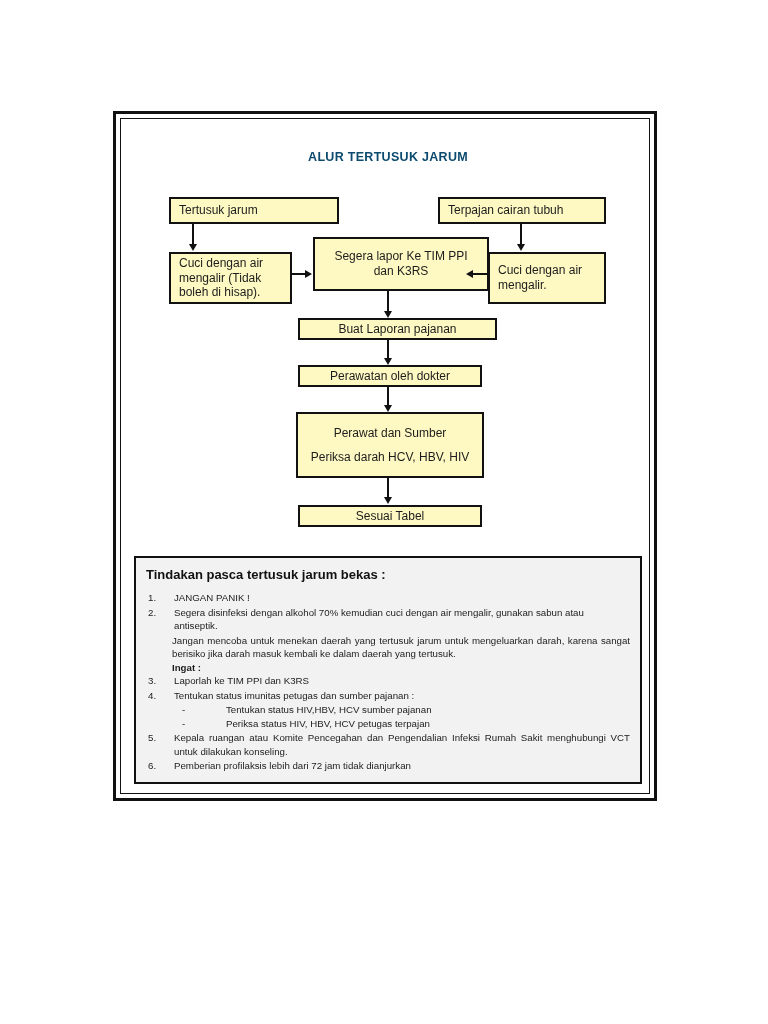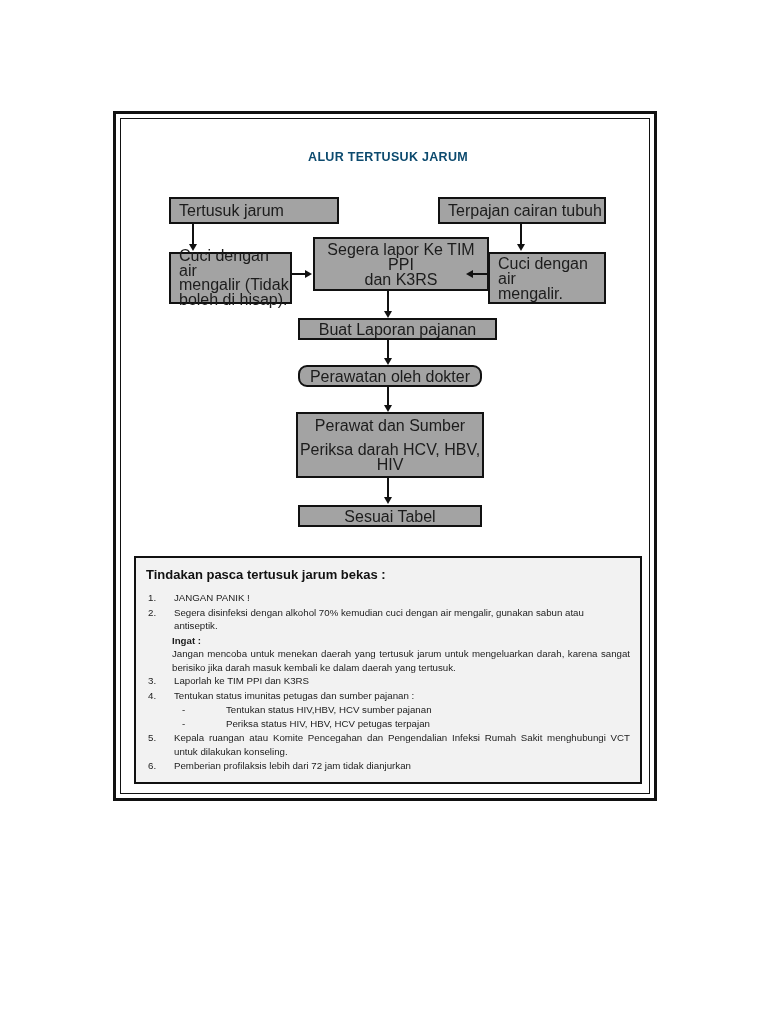--- a/index.html
+++ b/index.html
@@ -43,22 +43,22 @@
     left: 0;
     top: 0;
     width: 544px;
     height: 690px;
   }
 
   .fbox {
     position: absolute;
     box-sizing: border-box;
     border: 2px solid #111111;
-    background: #a3a3a3;
-    font-size: 16px;
+    background: #fef9c3;
+    font-size: 12px;
     line-height: 15px;
     color: #1c1c1c;
     display: flex;
     flex-direction: column;
     justify-content: center;
   }
   .fbox.center { text-align: center; align-items: center; }
   .fbox.left   { text-align: left; padding-left: 8px; }
   .fbox .ln { display: block; }
 
@@ -207,21 +207,21 @@
     <div class="vline" style="left:271px; top:177px; height:22px;"></div>
     <div class="arrow-down" style="left:267.5px; top:197px;"></div>
 
     <div class="fbox center" style="left:182px; top:204px; width:199px; height:22px;">
       <span class="ln">Buat Laporan pajanan</span>
     </div>
 
     <div class="vline" style="left:271px; top:226px; height:21px;"></div>
     <div class="arrow-down" style="left:267.5px; top:244px;"></div>
 
-    <div class="fbox center" style="left:182px; top:251px; width:184px; height:22px;border-radius:9px;">
+    <div class="fbox center" style="left:182px; top:251px; width:184px; height:22px;">
       <span class="ln">Perawatan oleh dokter</span>
     </div>
 
     <div class="vline" style="left:271px; top:273px; height:21px;"></div>
     <div class="arrow-down" style="left:267.5px; top:291px;"></div>
 
     <div class="fbox center" style="left:180px; top:298px; width:188px; height:66px;">
       <span class="ln" style="margin-bottom:9px;">Perawat dan Sumber</span>
       <span class="ln">Periksa darah HCV, HBV, HIV</span>
     </div>
@@ -240,22 +240,22 @@
     <div class="note-row">
       <span class="note-num">1.</span>
       <span class="note-text">JANGAN PANIK !</span>
     </div>
 
     <div class="note-row">
       <span class="note-num">2.</span>
       <span class="note-text">Segera disinfeksi dengan alkohol 70% kemudian cuci dengan air mengalir, gunakan sabun atau antiseptik.</span>
     </div>
 
+    <div class="note-plain justify">Jangan mencoba untuk menekan daerah yang tertusuk jarum untuk mengeluarkan darah, karena sangat berisiko jika darah masuk kembali ke dalam daerah yang tertusuk.</div>
     <div class="note-plain note-strong">Ingat :</div>
-    <div class="note-plain justify">Jangan mencoba untuk menekan daerah yang tertusuk jarum untuk mengeluarkan darah, karena sangat berisiko jika darah masuk kembali ke dalam daerah yang tertusuk.</div>
 
     <div class="note-row">
       <span class="note-num">3.</span>
       <span class="note-text">Laporlah ke TIM PPI dan K3RS</span>
     </div>
 
     <div class="note-row">
       <span class="note-num">4.</span>
       <span class="note-text">Tentukan status imunitas petugas dan sumber pajanan :</span>
     </div>

